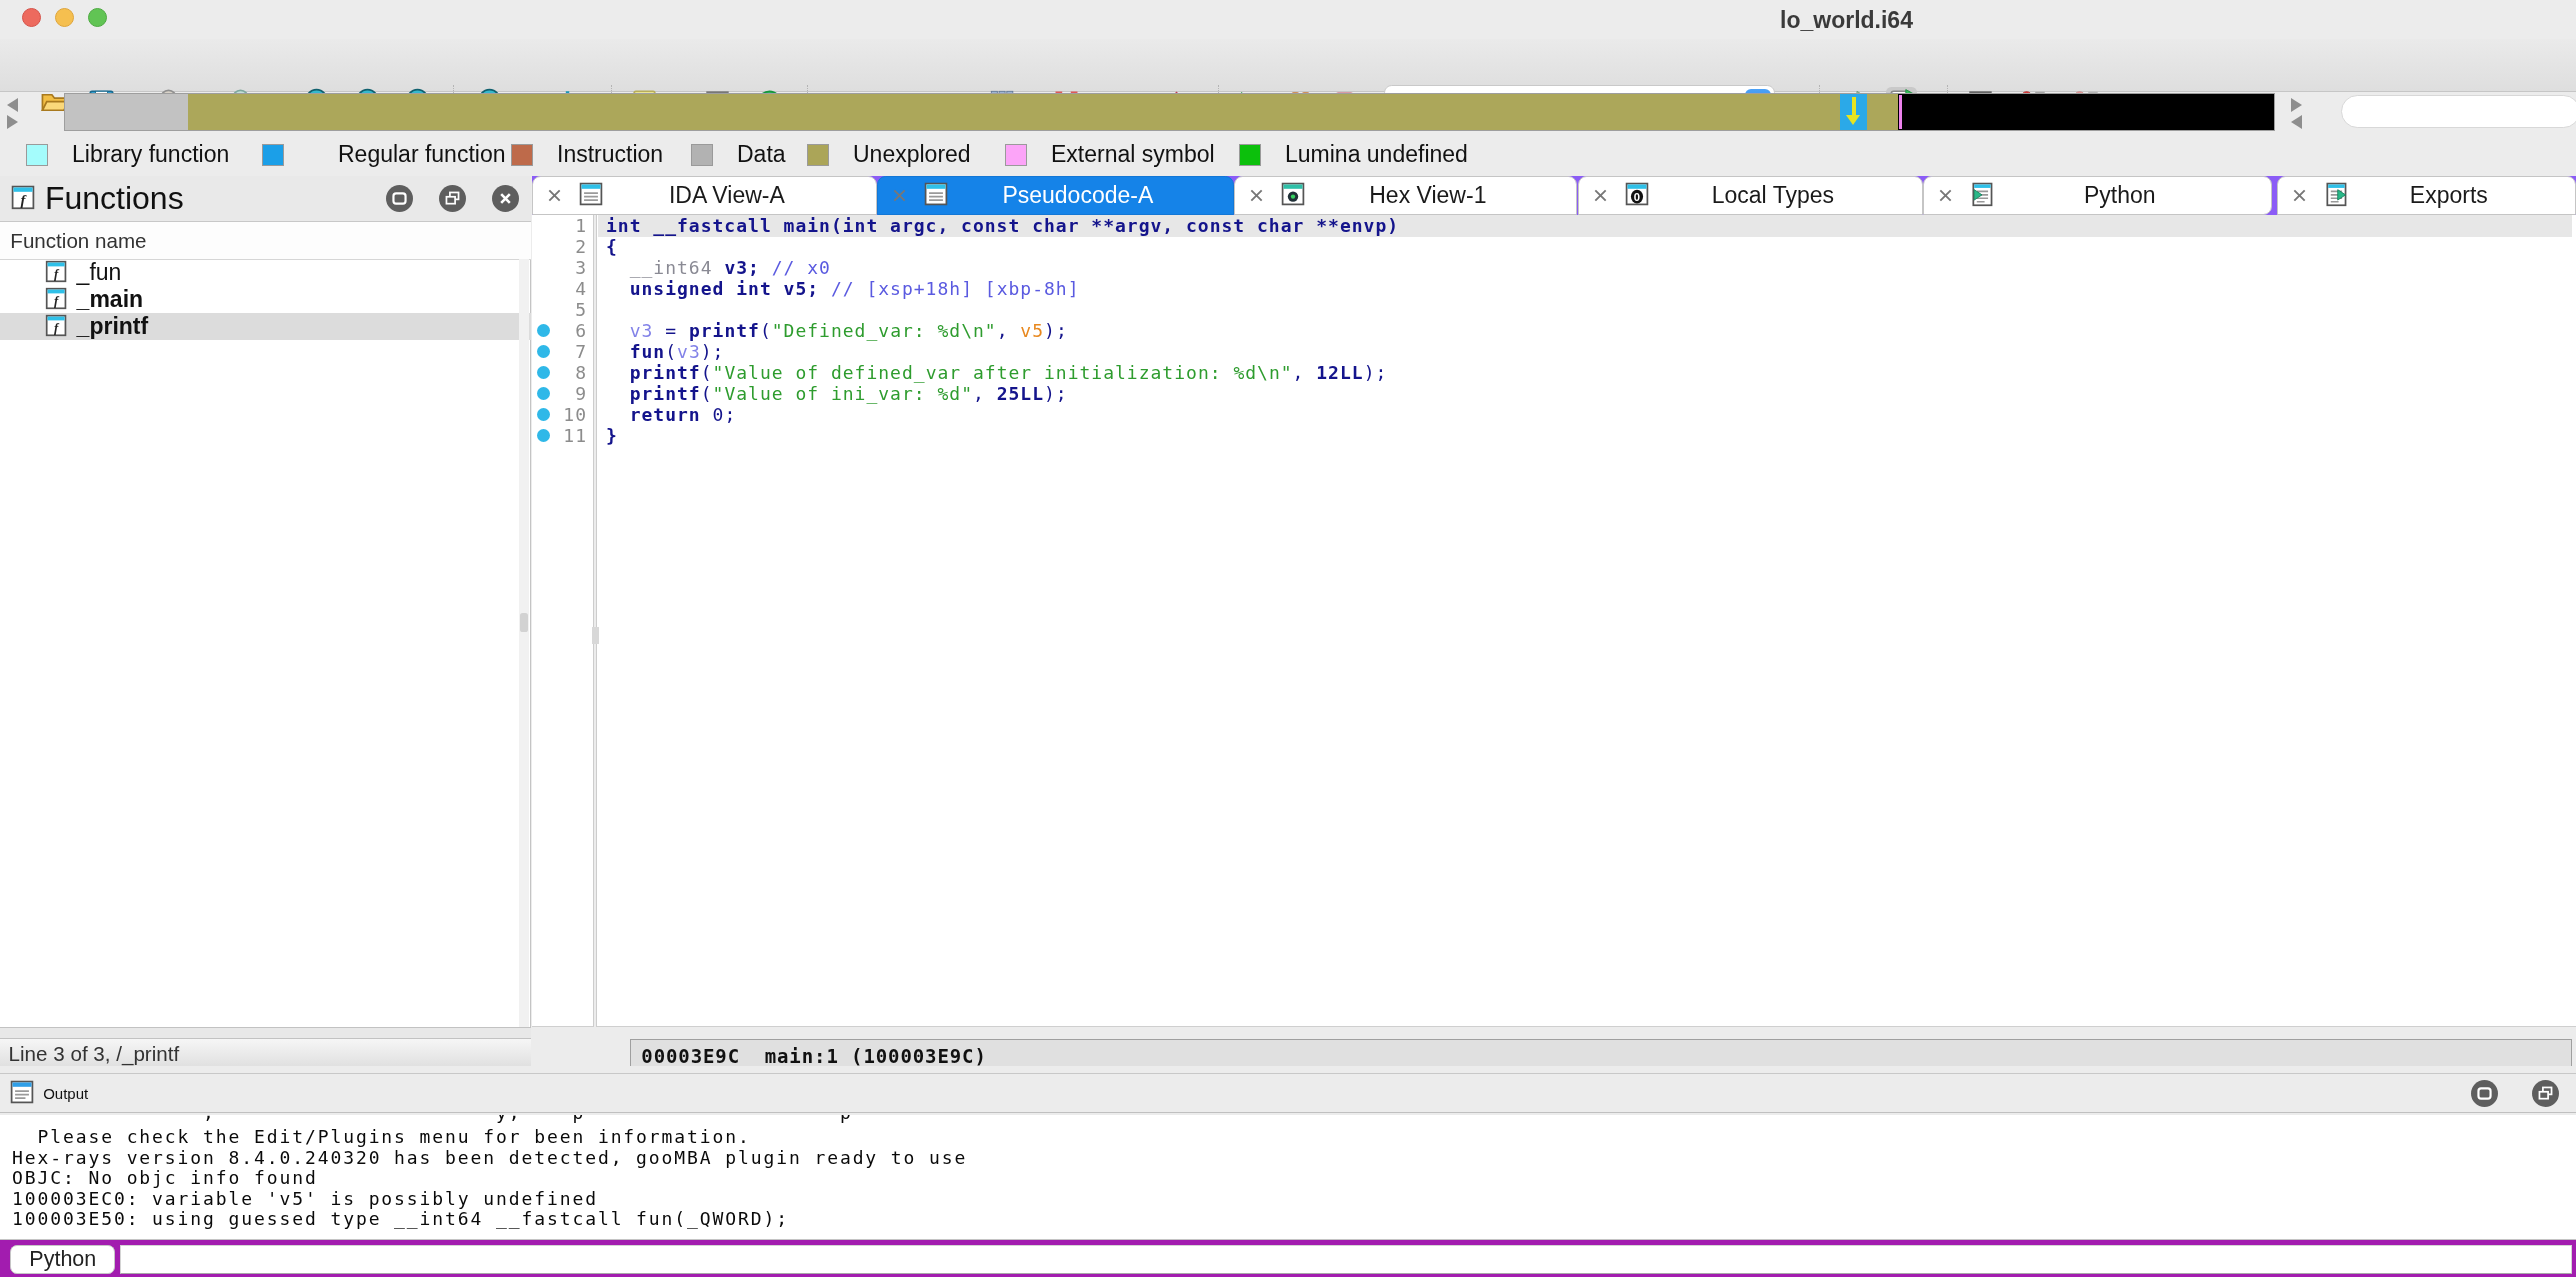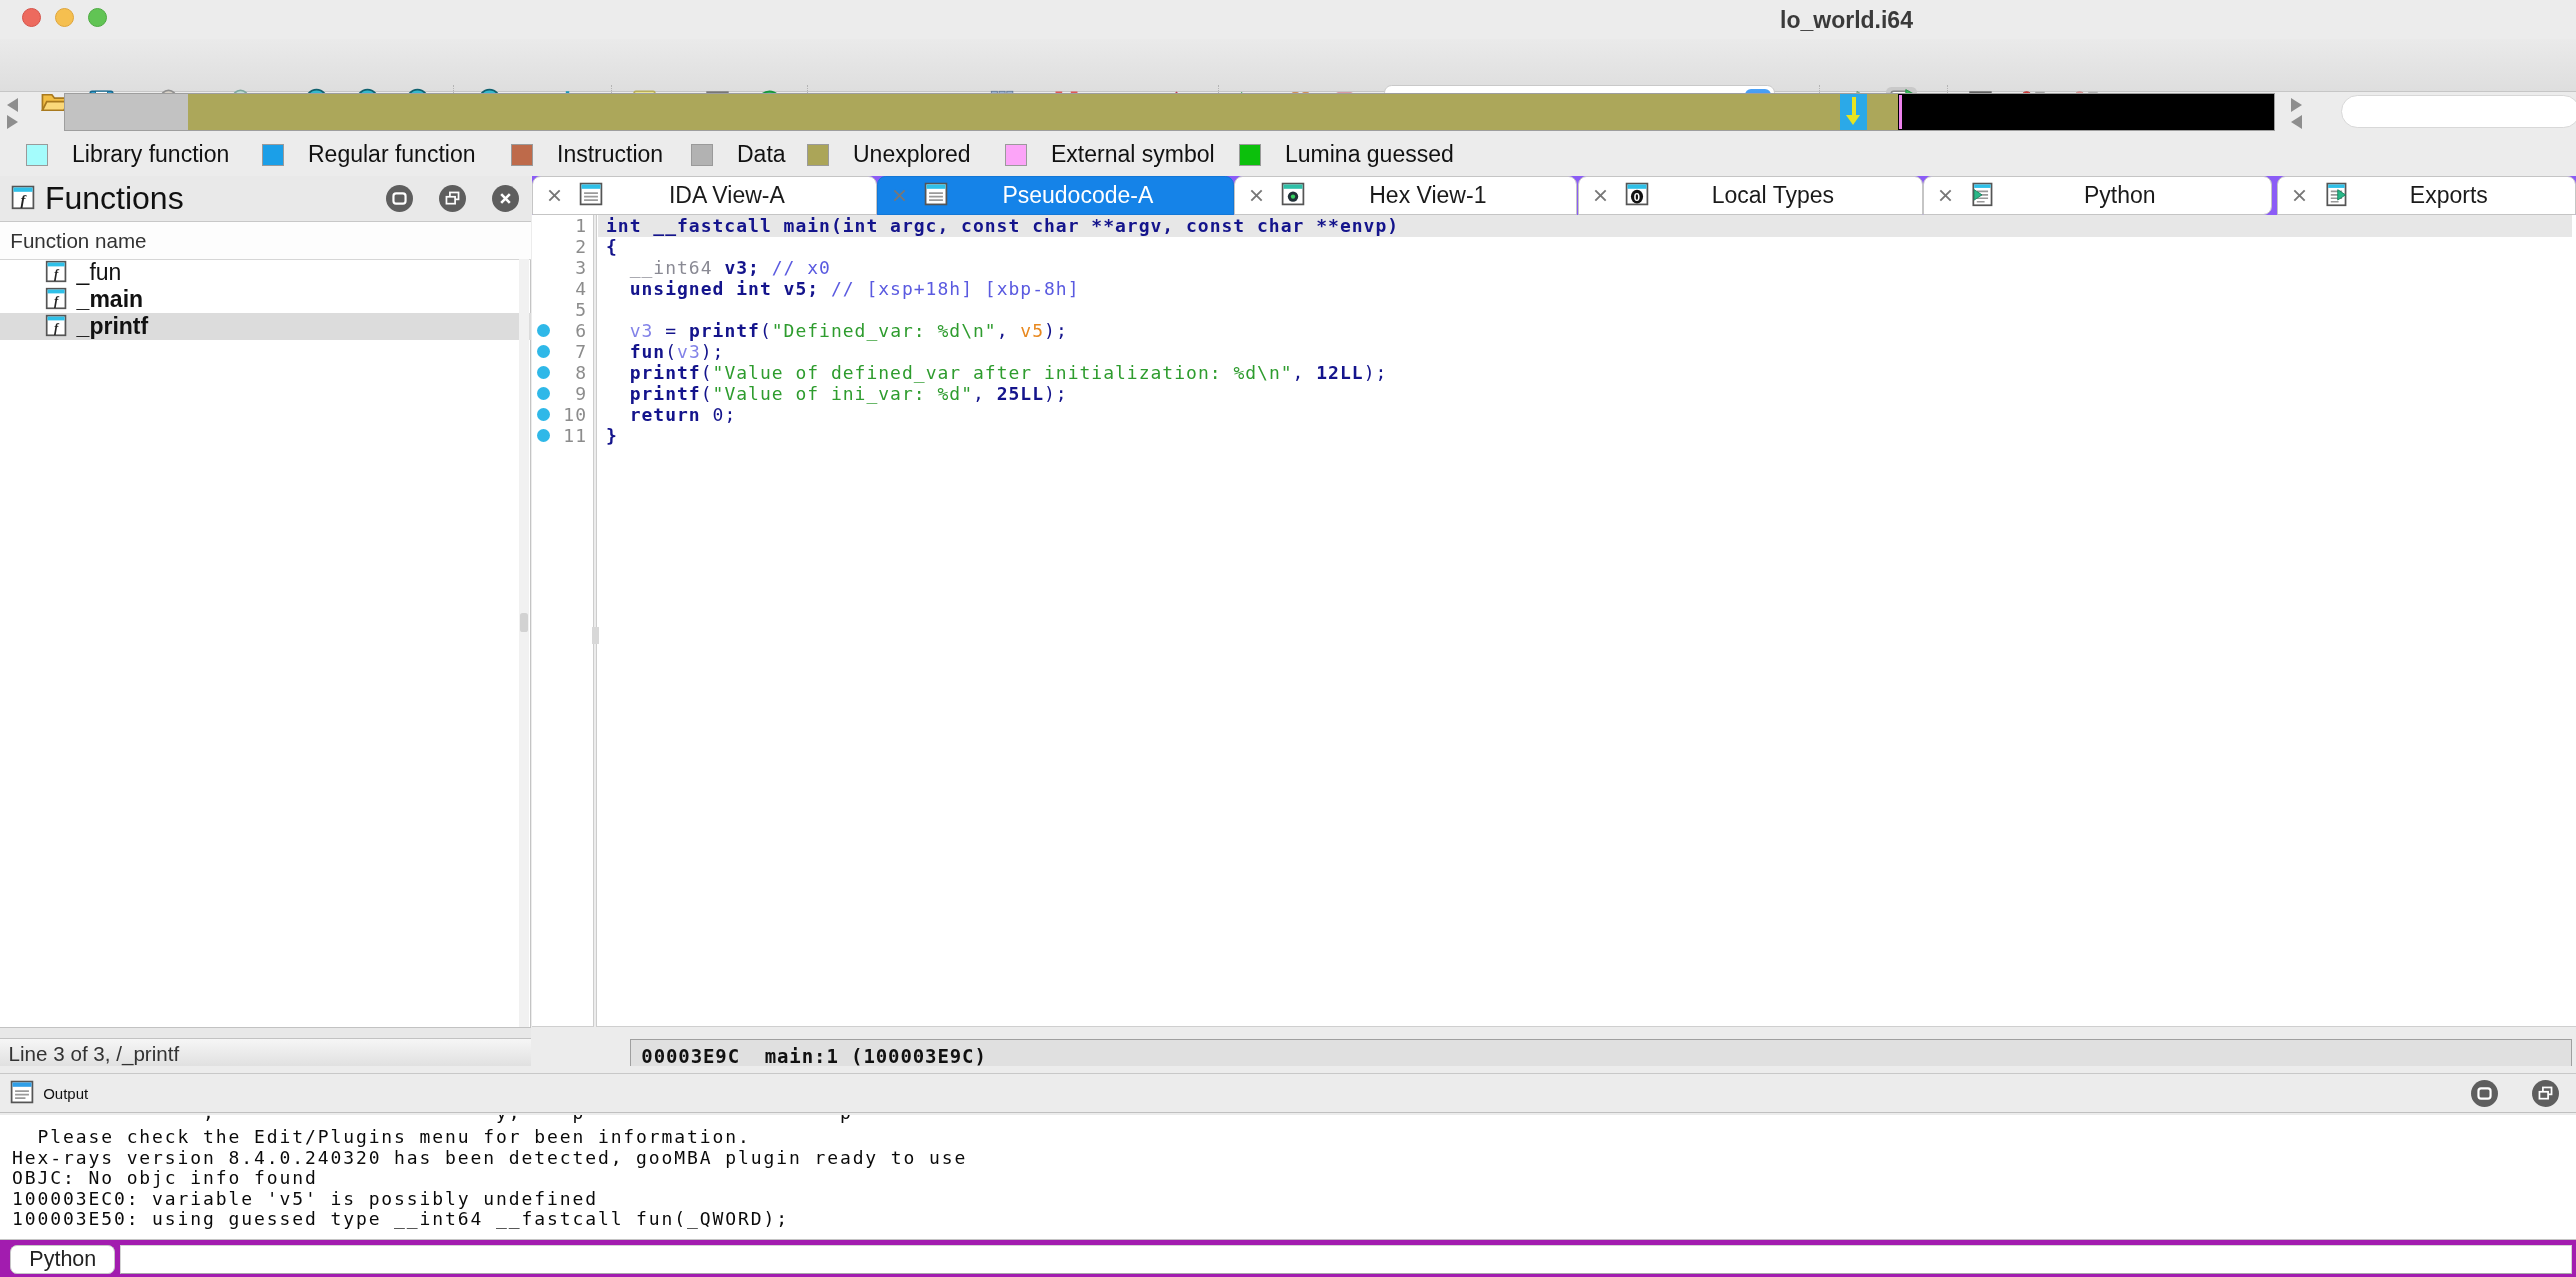--- a/index.html
+++ b/index.html
@@ -352,21 +352,21 @@
   <div class="navarr" style="left:2291px;top:5.2px;border-top:7.7px solid transparent;border-bottom:7.7px solid transparent;border-left:11px solid #8E8E8E;"></div>
   <div class="navarr" style="left:2291px;top:22px;border-top:7.7px solid transparent;border-bottom:7.7px solid transparent;border-right:11px solid #8E8E8E;"></div>
   <div id="navsearch"></div>
 </div>
 
 <div id="legend" class="abs">
     <div class="lgitem" style="left: 26px;">
       <span class="lgchip" style="background:#A4FCFC"></span>
                <span class="lglabel">Library function</span>
     </div>
-    <div class="lgitem" style="left: 262px;">
+    <div class="lgitem" style="left: 262px; gap: 30px;">
       <span class="lgchip" style="background:#1B9FE8"></span>
                <span class="lglabel">Regular function</span>
     </div>
     <div class="lgitem" style="left: 511px;">
       <span class="lgchip" style="background:#BE6A4A"></span>
                <span class="lglabel">Instruction</span>
     </div>
     <div class="lgitem" style="left: 691px;">
       <span class="lgchip" style="background:#B2B2B2"></span>
                <span class="lglabel">Data</span>
@@ -374,21 +374,21 @@
     <div class="lgitem" style="left: 807px;">
       <span class="lgchip" style="background:#ABA558"></span>
                <span class="lglabel">Unexplored</span>
     </div>
     <div class="lgitem" style="left: 1005px;">
       <span class="lgchip" style="background:#FCA4F8"></span>
                <span class="lglabel">External symbol</span>
     </div>
     <div class="lgitem" style="left: 1239px;">
       <span class="lgchip" style="background:#0CC00C"></span>
-               <span class="lglabel">Lumina guessed</span>
+               <span class="lglabel">Lumina undefined</span>
     </div>
   </div>
 
 <div id="funcpanel" class="abs">
   <div id="funchdr">
     <span style="margin-left:10.3px;"><svg width="26" height="26" viewBox="0 0 30 30">
           <rect x="3" y="3" width="24" height="25" fill="#fff" stroke="#555" stroke-width="2"></rect>
           <rect x="4" y="4" width="22" height="5" fill="#2FC0E8"></rect>
           <text x="15" y="24" font-size="17" font-style="italic" font-weight="bold" fill="#222" font-family="Liberation Serif,serif" text-anchor="middle">f</text>
         </svg></span>

